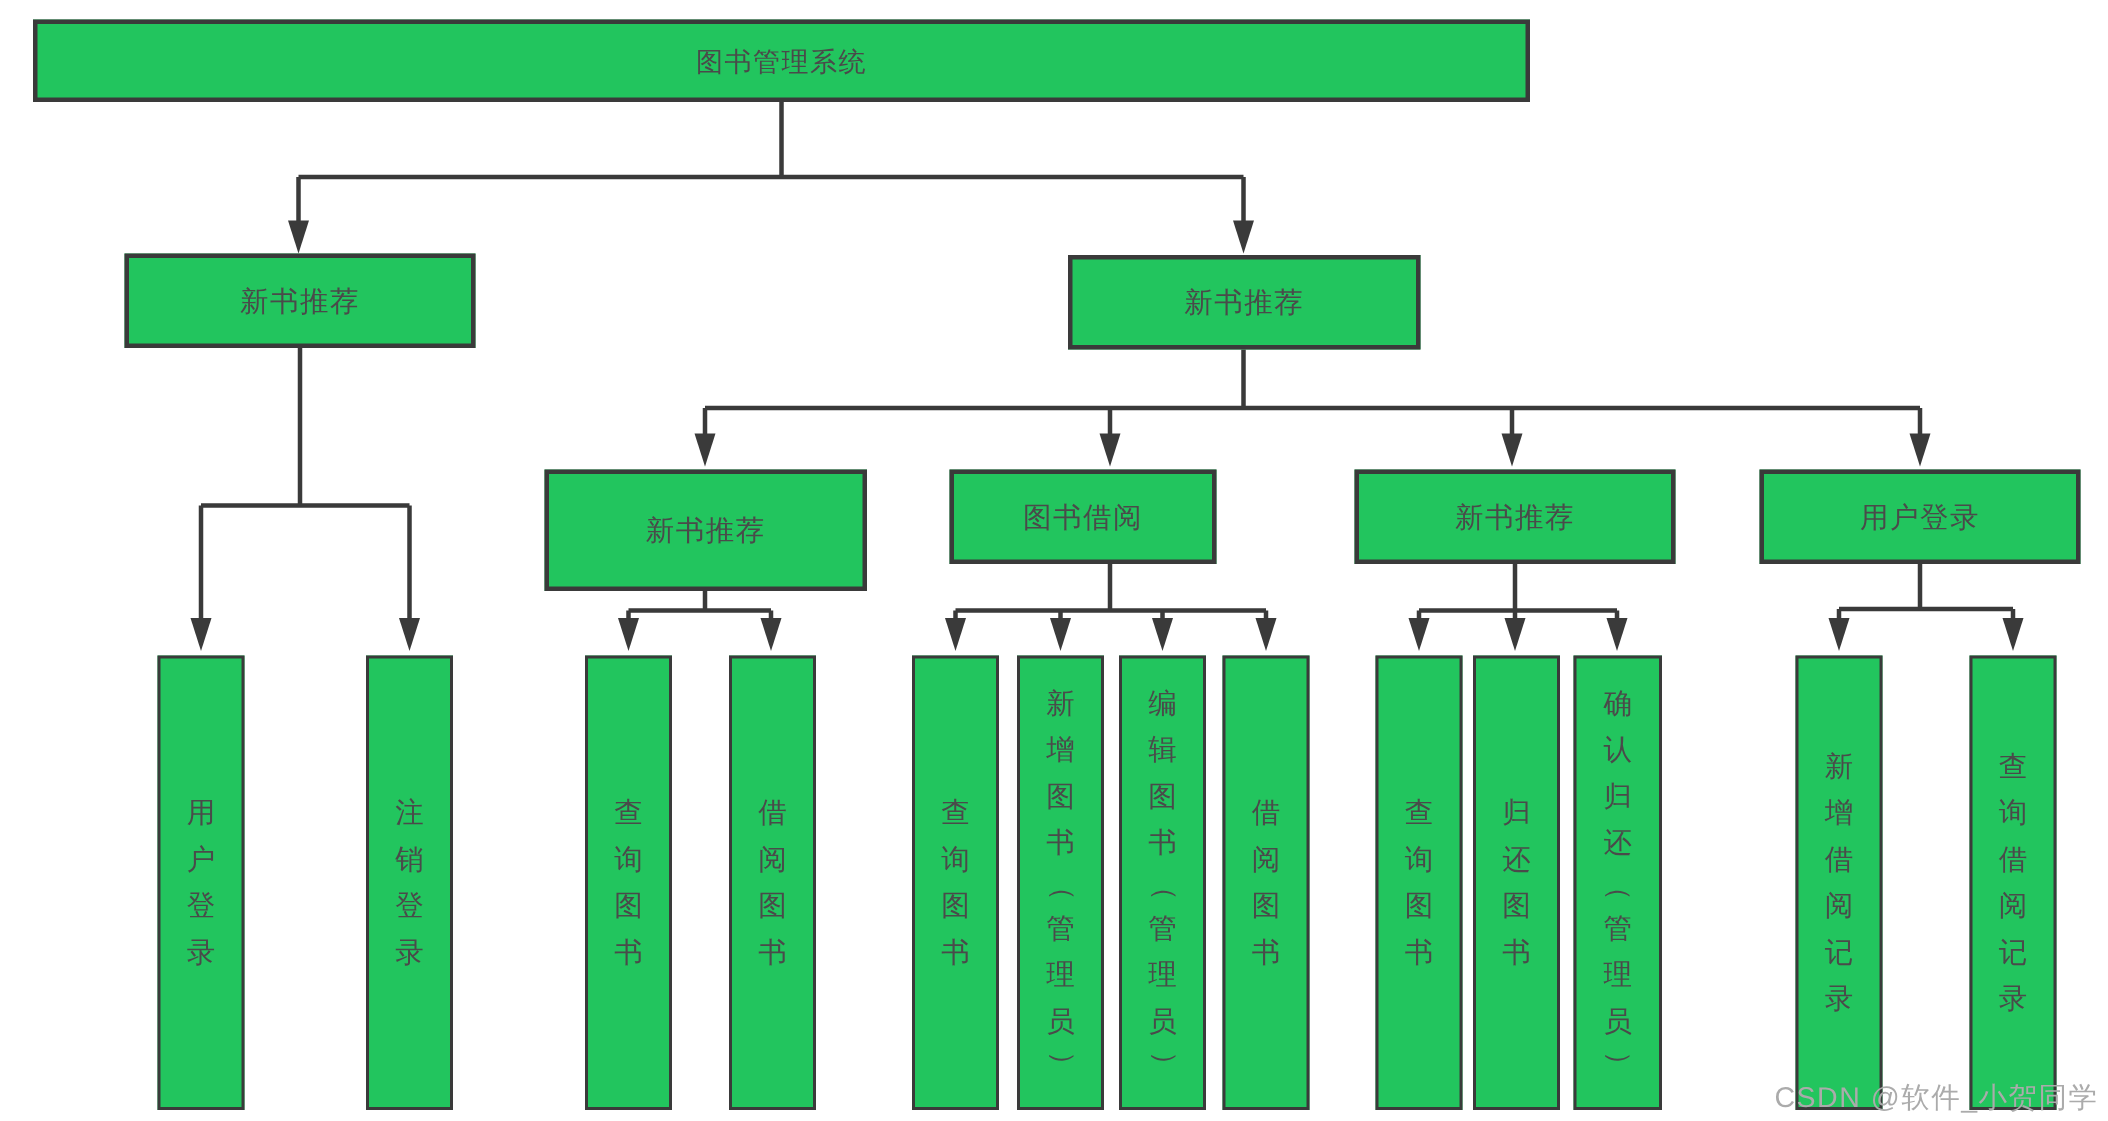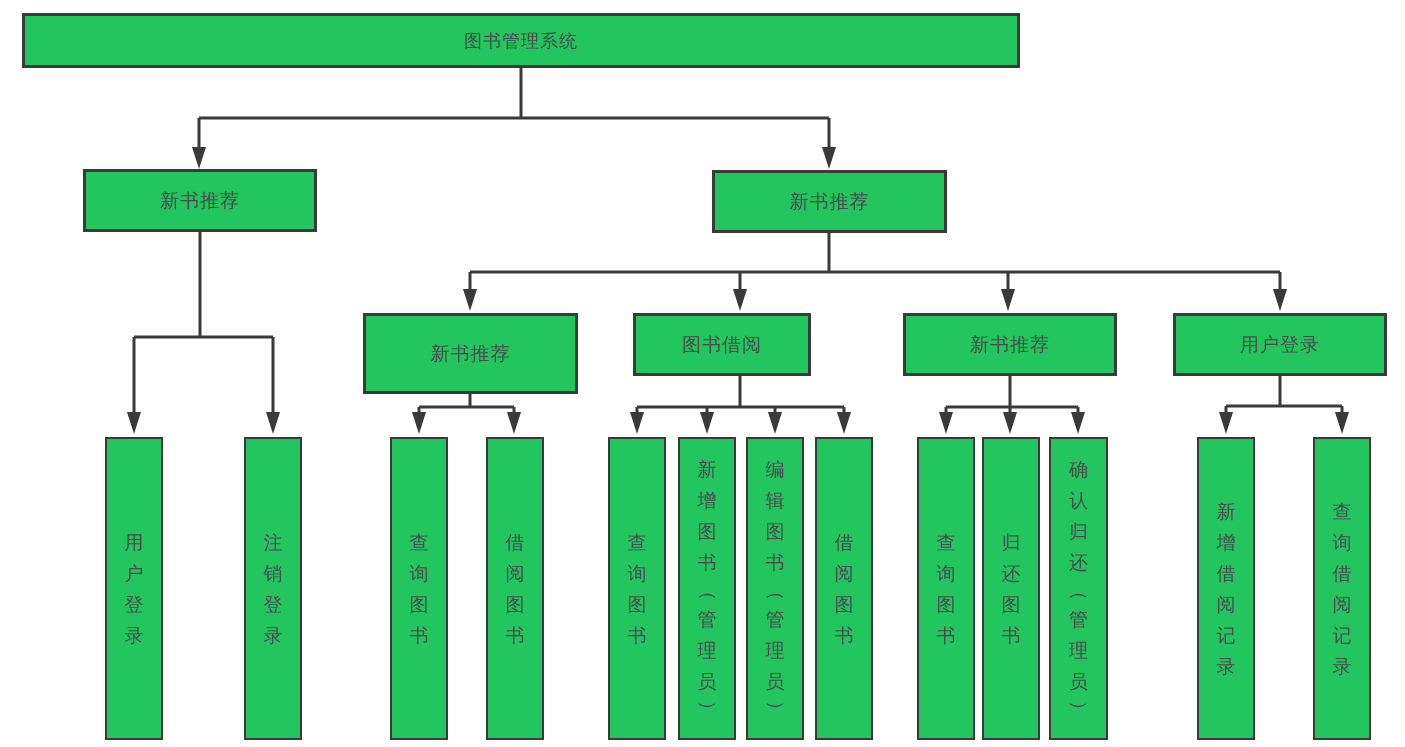--- a/index.html
+++ b/index.html
@@ -246,14 +246,15 @@
 
   <div class="box leaf" style="left:1313px;top:437px;width:58px;height:303px;">
       <span class="vchar">查</span>
       <span class="vchar">询</span>
       <span class="vchar">借</span>
       <span class="vchar">阅</span>
       <span class="vchar">记</span>
       <span class="vchar">录</span>
     </div>
 
+  <div class="watermark">CSDN @软件_小贺同学</div>
 
 </div>
 
 </body></html>

